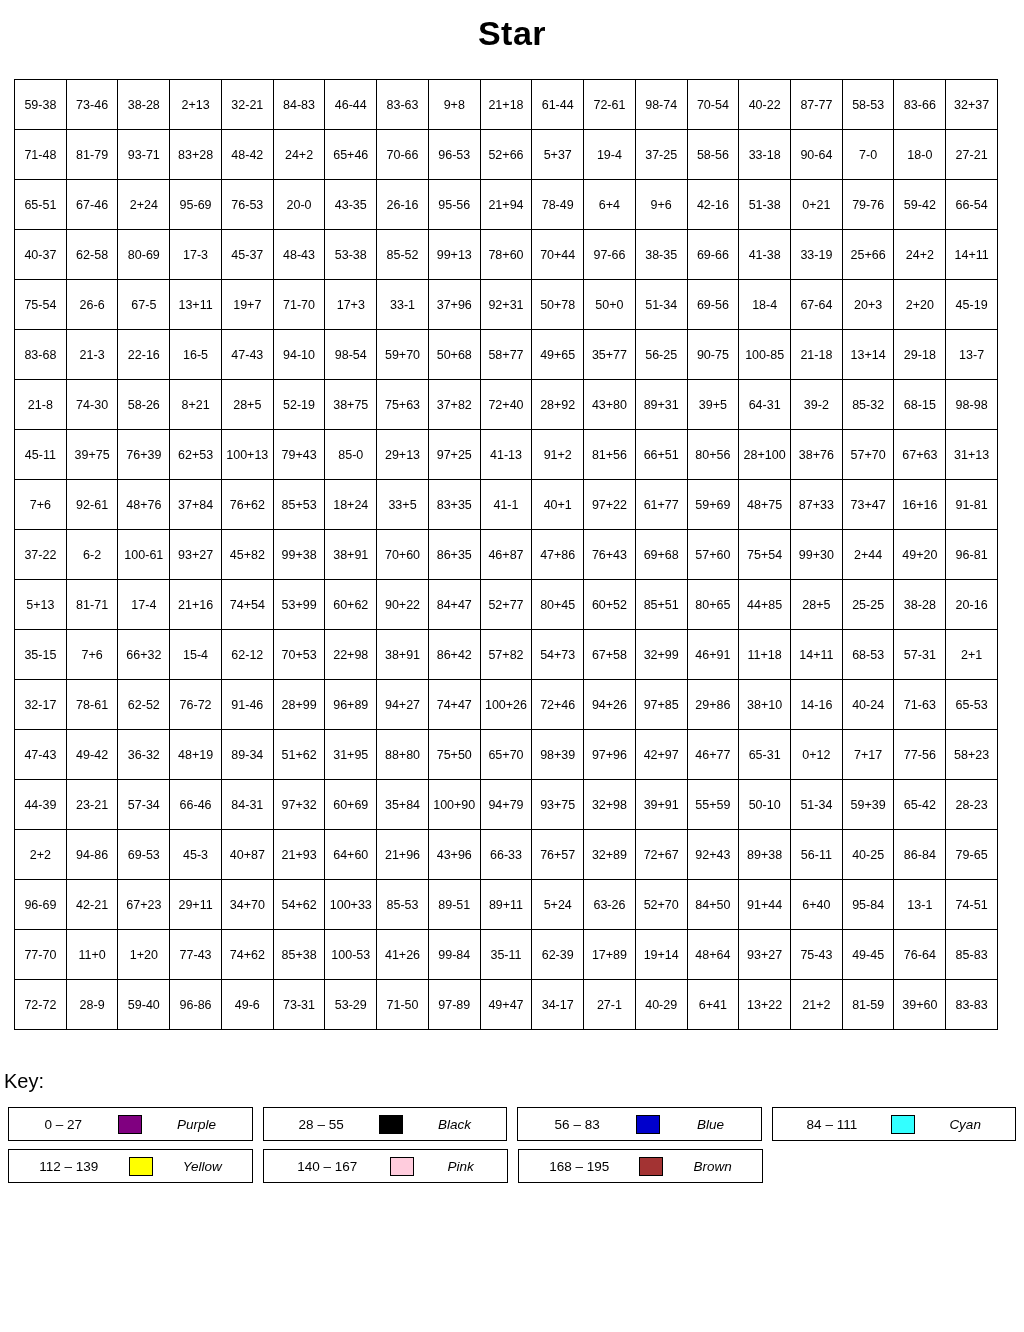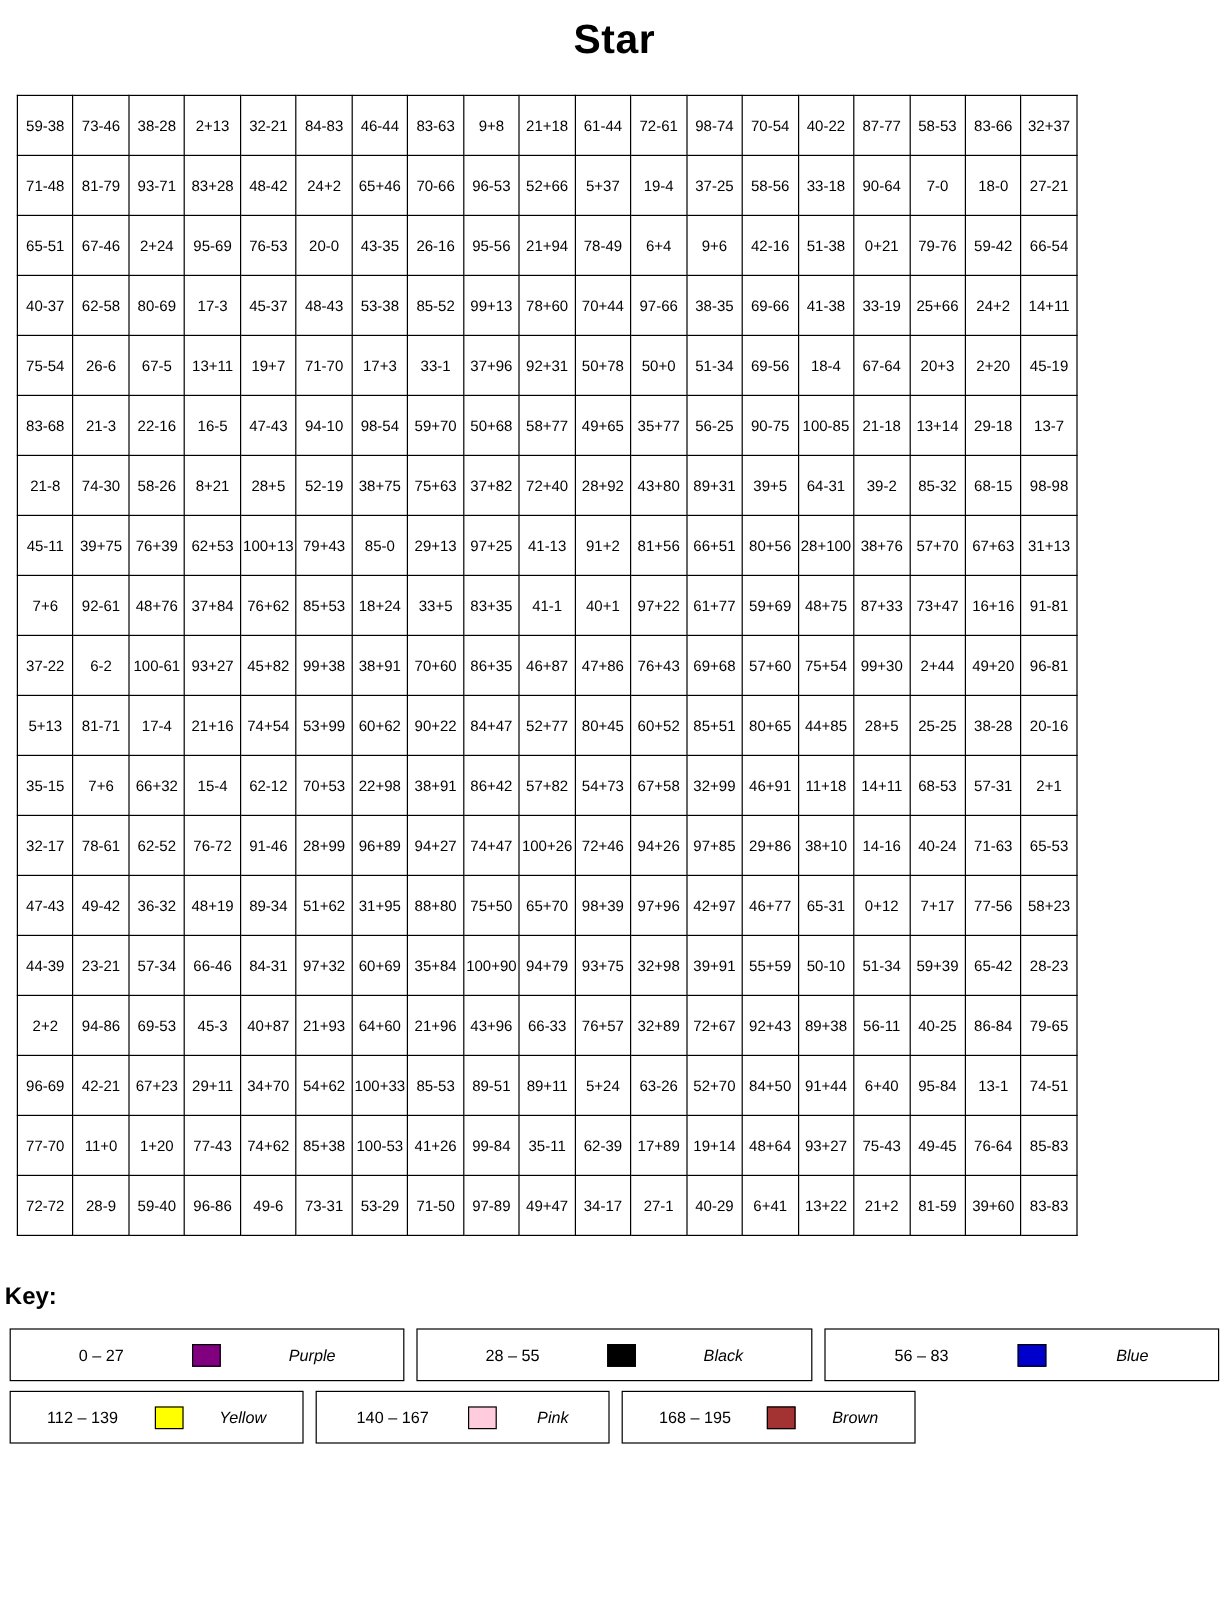--- a/index.html
+++ b/index.html
@@ -22,52 +22,52 @@
     margin: 8px 0 14px 0;
     padding-top: 6px;
     letter-spacing: 0.5px;
   }
   .grid-wrap {
     margin: 26px 14px 0 14px;
   }
   table.puzzle-grid {
     border-collapse: collapse;
     table-layout: fixed;
-    width: 884px;
+    width: 984px;
     border: 1px solid #000000;
   }
   table.puzzle-grid td {
     border: 1px solid #000000;
     text-align: center;
     vertical-align: middle;
     font-size: 12.5px;
     height: 49px;
     padding: 0 1px;
     white-space: nowrap;
     overflow: hidden;
   }
   .key-heading {
     font-size: 20px;
-    font-weight: bold;
+    font-weight: normal;
     margin: 40px 0 0 4px;
   }
   .key-section {
     margin-top: 14px;
     padding: 0 8px;
   }
   .key-row {
     display: flex;
     gap: 10px;
     margin-bottom: 8px;
   }
   .key-item {
     border: 1px solid #000000;
     display: flex;
     align-items: center;
-    height: 44px;
+    height: 34px;
     flex: 1 1 0;
     box-sizing: border-box;
   }
   .key-range {
     flex: 1 1 auto;
     text-align: center;
     font-size: 13.5px;
   }
   .key-swatch {
     width: 22px;
@@ -505,20 +505,25 @@
       <div class="key-item">
         <span class="key-range">28 – 55</span>
         <span class="key-swatch" style="background: rgb(0, 0, 0);"></span>
         <span class="key-label">Black</span>
       </div>
       <div class="key-item">
         <span class="key-range">56 – 83</span>
         <span class="key-swatch" style="background: rgb(0, 0, 204);"></span>
         <span class="key-label">Blue</span>
       </div>
+      <div class="key-item">
+        <span class="key-range">84 – 111</span>
+        <span class="key-swatch" style="background: rgb(51, 255, 255);"></span>
+        <span class="key-label">Cyan</span>
+      </div>
     </div>
   <div class="key-row" id="key-row-1">
       <div class="key-item">
         <span class="key-range">112 – 139</span>
         <span class="key-swatch" style="background: rgb(255, 255, 0);"></span>
         <span class="key-label">Yellow</span>
       </div>
       <div class="key-item">
         <span class="key-range">140 – 167</span>
         <span class="key-swatch" style="background: rgb(255, 204, 221);"></span>

